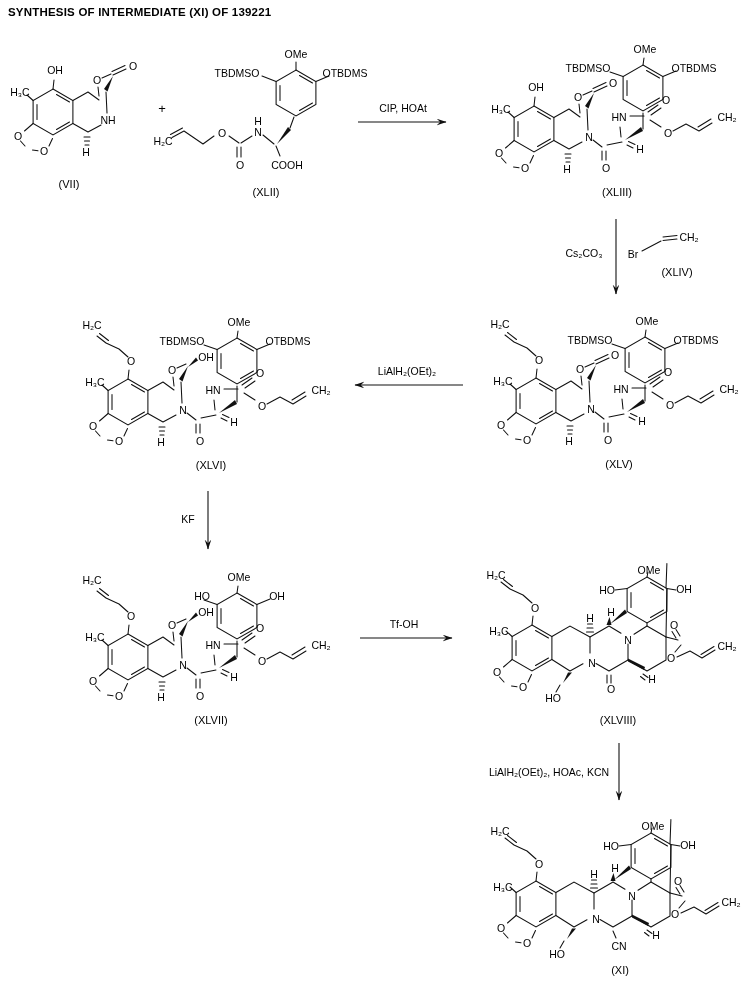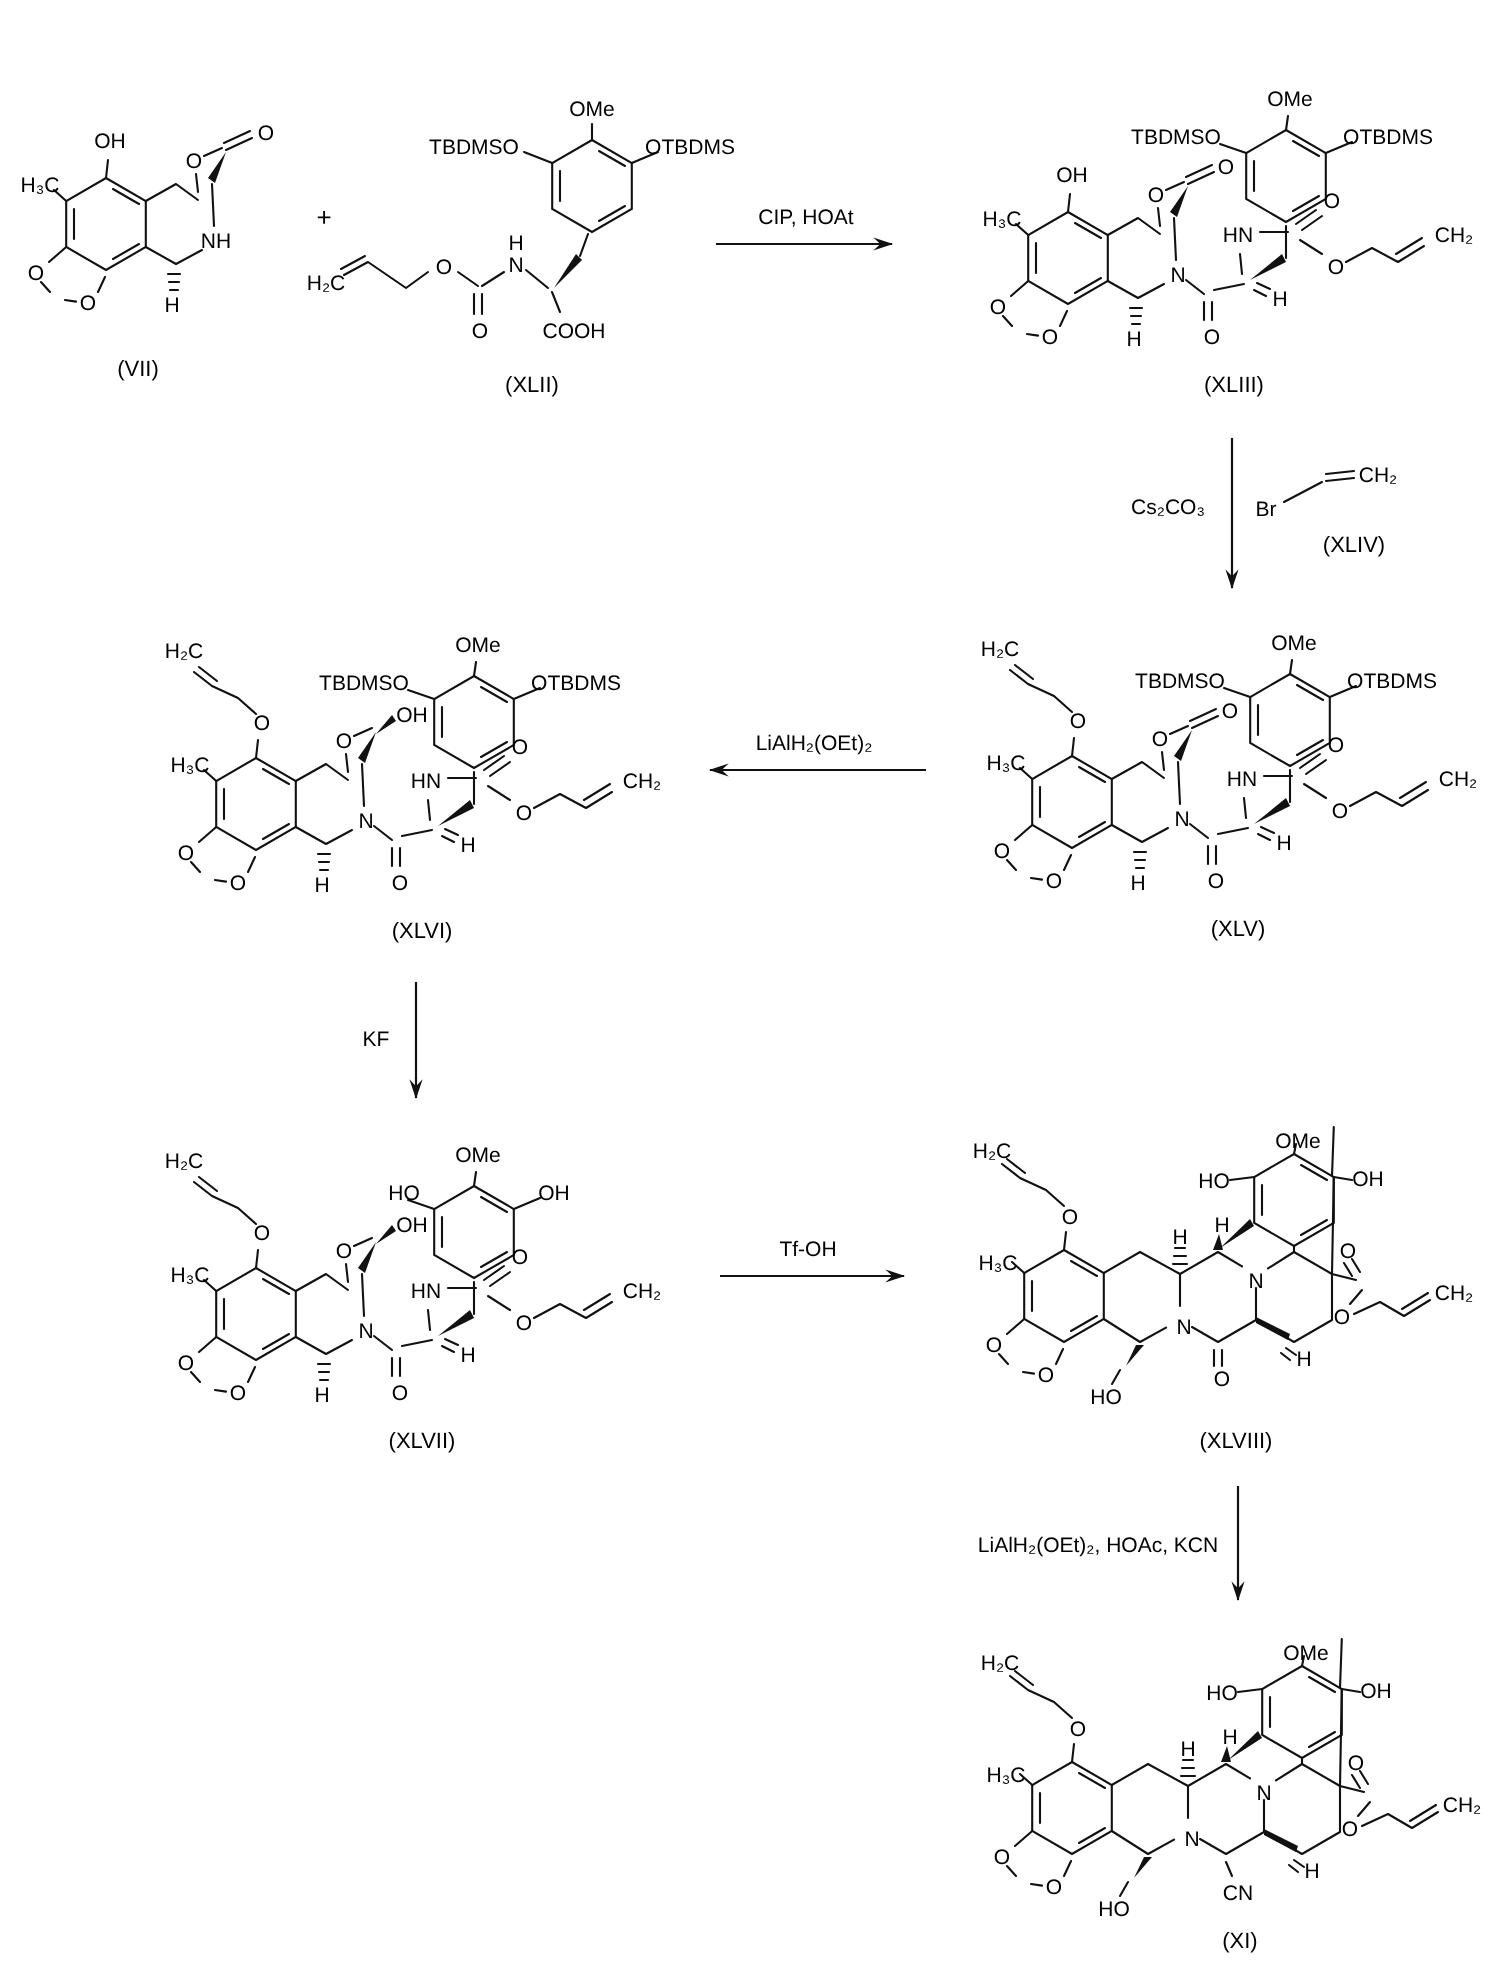--- a/index.html
+++ b/index.html
@@ -10,20 +10,21 @@
   .wg{fill:#111;stroke:none;}
   text{font-family:"Liberation Sans",sans-serif;font-size:10.5px;fill:#000;text-anchor:middle;}
   text.lbl{font-size:11px;}
   text.rg{font-size:10.5px;}
   .arrow{stroke:#111;stroke-width:1.1;fill:none;}
 </style>
 </head>
 <body>
 
 <div id="page">
+  <div id="title">SYNTHESIS OF INTERMEDIATE (XI) OF 139221</div>
 
   <svg width="746" height="991" viewBox="0 0 746 991">
     <defs>
       <marker id="ah" markerWidth="11" markerHeight="8" refX="8.5" refY="3" orient="auto">
         <path d="M0,0 L9,3 L0,6 L3.2,3 Z" fill="#111"></path>
       </marker>
       <path id="hex" class="bd" d="M0,-23 L19.9,-11.5 L19.9,11.5 L0,23 L-19.9,11.5 L-19.9,-11.5 Z"></path>
       <path id="hexin" class="bd" d="M3.5,-17.5 L16.5,-10 M16.5,10 L3.5,17.5 M-16,-7.5 L-16,7.5"></path>
       <path id="diox" class="bd" d="M-19.9,11.5 L-28.5,19 M-32.5,29 L-28,34 M-20.5,38 L-15,38.8 M-4,34 L-0.5,26.5"></path>
       <g id="lcore">

